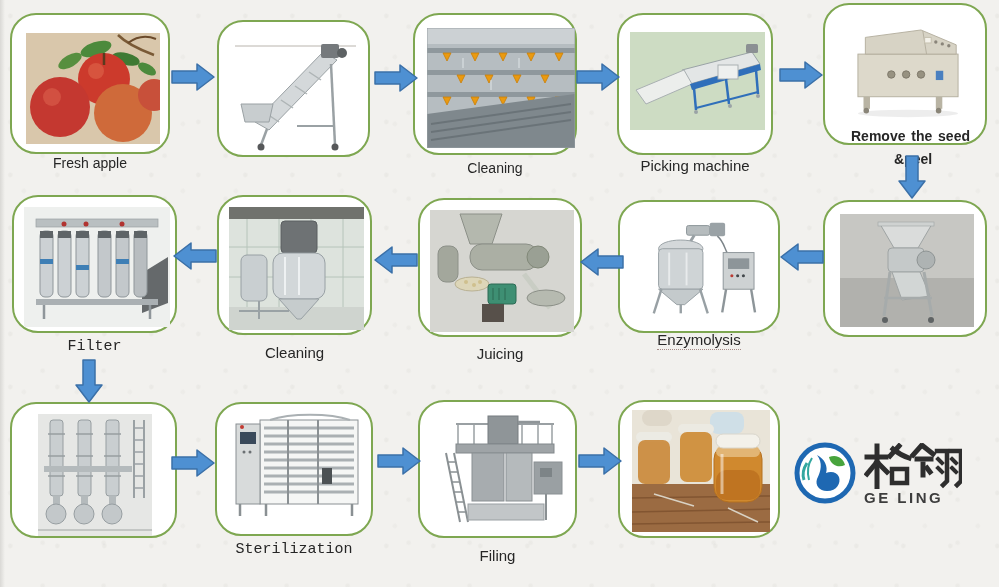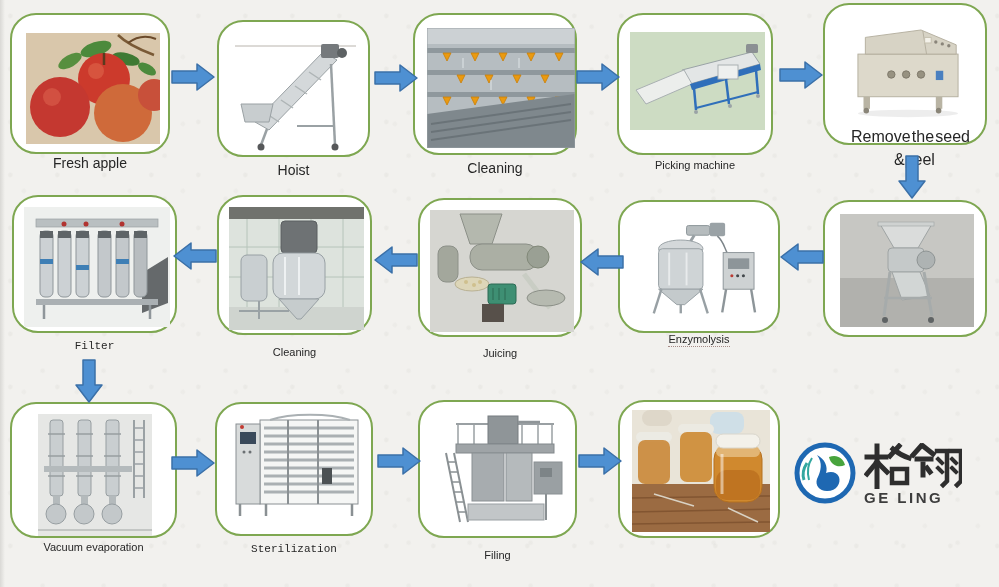--- a/index.html
+++ b/index.html
@@ -11,24 +11,24 @@
       radial-gradient(circle at 70% 62%, rgba(150,150,140,0.07) 0 1.5px, transparent 3px),
       radial-gradient(circle at 45% 85%, rgba(150,150,140,0.06) 0 1.5px, transparent 3px);
     background-size:47px 53px, 61px 43px, 53px 67px;
     font-family:"Liberation Sans", sans-serif;
     color:#262626;
   }
   .edge-band{position:absolute;left:0;top:0;width:5px;height:100%;background:linear-gradient(to right, rgba(90,90,85,0.16), rgba(90,90,85,0));}
   .card{position:absolute;background:#ffffff;border:2px solid #7ea751;border-radius:26px;box-sizing:border-box;}
   .photo{position:absolute;}
   .photo svg{display:block;width:100%;height:100%;}
-  .lbl{position:absolute;font-size:11px;line-height:17px;text-align:center;color:#262626;}
+  .lbl{position:absolute;font-size:15px;line-height:17px;text-align:center;color:#262626;}
   .lbl.b{font-weight:normal;font-size:14px;}
   .lbl .u-dot{border-bottom:1.5px dotted #a58b86;padding-bottom:1px;}
-  .jlbl{position:absolute;font-size:16px;line-height:17px;color:#262626;}
+  .jlbl{position:absolute;font-size:14px;line-height:17px;color:#262626;font-weight:bold;}
   .jlbl .wline{display:flex;justify-content:space-between;}
   .jlbl .wline2{margin-top:6px;text-align:left;}
   .overlay{position:absolute;left:0;top:0;}
   .logo-latin{position:absolute;font-size:15px;font-weight:bold;letter-spacing:2.5px;color:#3d3d3d;white-space:nowrap;}
   .visually-hidden{position:absolute;width:1px;height:1px;overflow:hidden;clip:rect(0 0 0 0);white-space:nowrap;}
 </style>
 </head>
 <body>
 
 <div class="canvas">
@@ -69,21 +69,20 @@
         <circle cx="115" cy="23" r="5" fill="#5d6163"></circle>
         <polygon points="14,74 46,74 42,92 18,92" fill="#c8cdcf" stroke="#9aa1a4"></polygon>
         <line x1="40" y1="99" x2="34" y2="115" stroke="#9aa1a4" stroke-width="2.5"></line>
         <line x1="104" y1="34" x2="108" y2="115" stroke="#9aa1a4" stroke-width="2.5"></line>
         <line x1="70" y1="96" x2="108" y2="96" stroke="#9aa1a4" stroke-width="2"></line>
         <circle cx="34" cy="117" r="3.5" fill="#56585a"></circle>
         <circle cx="108" cy="117" r="3.5" fill="#56585a"></circle>
       </svg>
     </div>
   </div>
-  <div class="lbl b" style="left:217px;top:162px;width:153px;">Hoist</div>
 
   <div class="card" style="left:413px;top:13px;width:164px;height:142px;">
     <div class="photo" style="left:12px;top:13px;width:148px;height:120px;">
       <svg viewBox="0 0 148 120">
         <rect width="148" height="120" fill="#b6bdc1"></rect>
         <rect width="148" height="16" fill="#ccd1d4"></rect>
         <rect y="20" width="148" height="5" fill="#8f989d"></rect>
         <rect y="42" width="148" height="5" fill="#8f989d"></rect>
         <rect y="64" width="148" height="5" fill="#8f989d"></rect>
         <g fill="#ea9a10" stroke="#c87d08" stroke-width="0.8">
@@ -334,21 +333,20 @@
             <line x1="96" y1="26" x2="106" y2="26"></line>
             <line x1="96" y1="38" x2="106" y2="38"></line>
             <line x1="96" y1="50" x2="106" y2="50"></line>
             <line x1="96" y1="62" x2="106" y2="62"></line>
             <line x1="96" y1="74" x2="106" y2="74"></line>
         </g>
         <line x1="0" y1="116" x2="114" y2="116" stroke="#c3c6c4" stroke-width="2"></line>
       </svg>
     </div>
   </div>
-  <div class="lbl" style="left:10px;top:539px;width:167px;">Vacuum evaporation</div>
 
   <div class="card" style="left:215px;top:402px;width:158px;height:134px;">
     <div class="photo" style="left:13px;top:8px;width:137px;height:110px;">
       <svg viewBox="0 0 137 110">
         <rect x="30" y="8" width="98" height="84" fill="#f5f6f5" stroke="#8a9093"></rect>
         <path d="M40,8 C60,1 100,1 120,8" stroke="#aab0b3" stroke-width="2" fill="none"></path>
         <g stroke="#aab0b3" stroke-width="3">
           <line x1="34" y1="16" x2="124" y2="16"></line>
             <line x1="34" y1="24" x2="124" y2="24"></line>
             <line x1="34" y1="32" x2="124" y2="32"></line>

